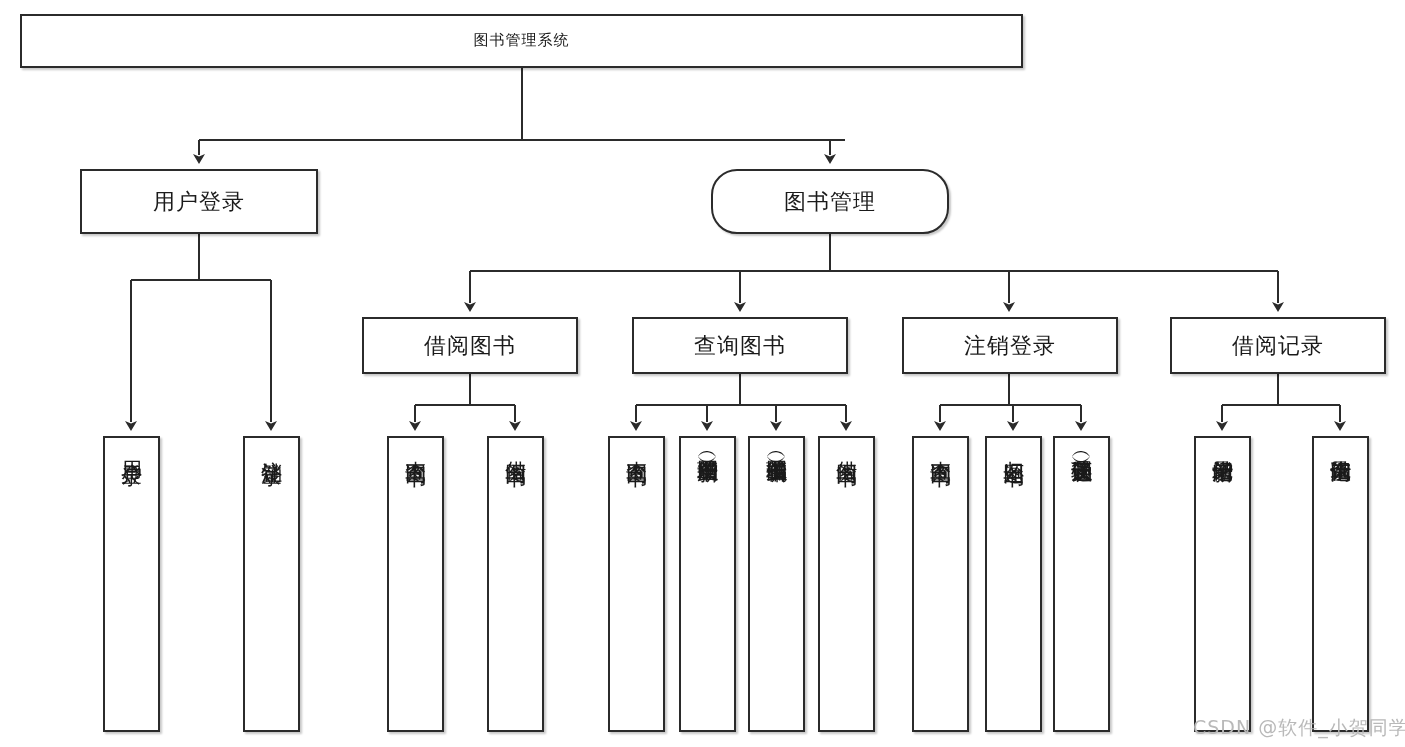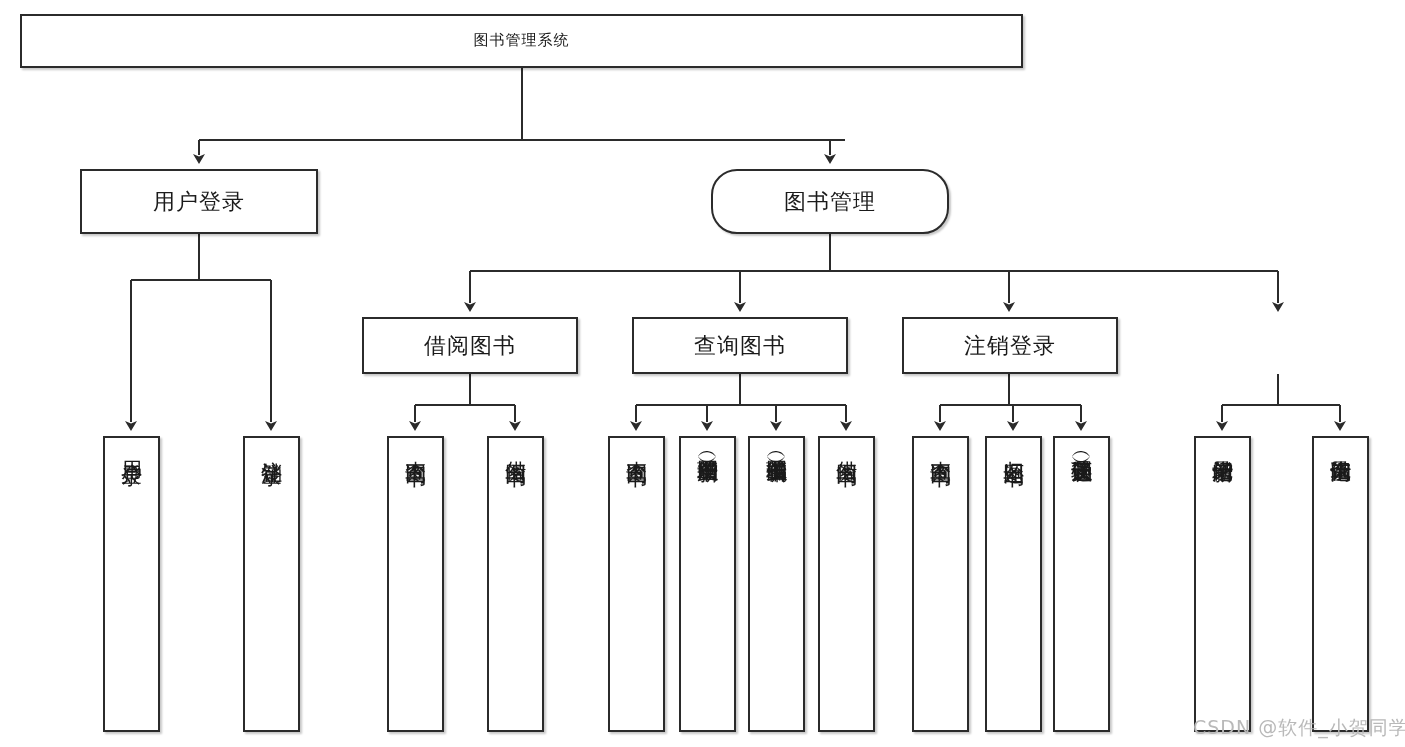--- a/index.html
+++ b/index.html
@@ -144,20 +144,23 @@
 
   <div class="node horiz" id="node-new-book-recommend" style="left: 362px; top: 317px; width: 216px; height: 57px;">
     <span class="label">借阅图书</span>
   </div>
   <div class="node horiz" id="node-book-borrow" style="left: 632px; top: 317px; width: 216px; height: 57px;">
     <span class="label">查询图书</span>
   </div>
   <div class="node horiz" id="node-current-borrow" style="left: 902px; top: 317px; width: 216px; height: 57px;">
     <span class="label">注销登录</span>
   </div>
+  <div class="node horiz" id="node-borrow-record" style="left: 1170px; top: 317px; width: 216px; height: 57px;">
+    <span class="label">借阅记录</span>
+  </div>
 
   <div class="node vert" id="leaf-0" style="left: 103px; top: 436px; width: 57px; height: 296px;">
     <span class="label">用户登录</span>
   </div>
   <div class="node vert" id="leaf-1" style="left: 243px; top: 436px; width: 57px; height: 296px;">
     <span class="label">注销登录</span>
   </div>
   <div class="node vert" id="leaf-2" style="left: 387px; top: 436px; width: 57px; height: 296px;">
     <span class="label">查询图书</span>
   </div>

